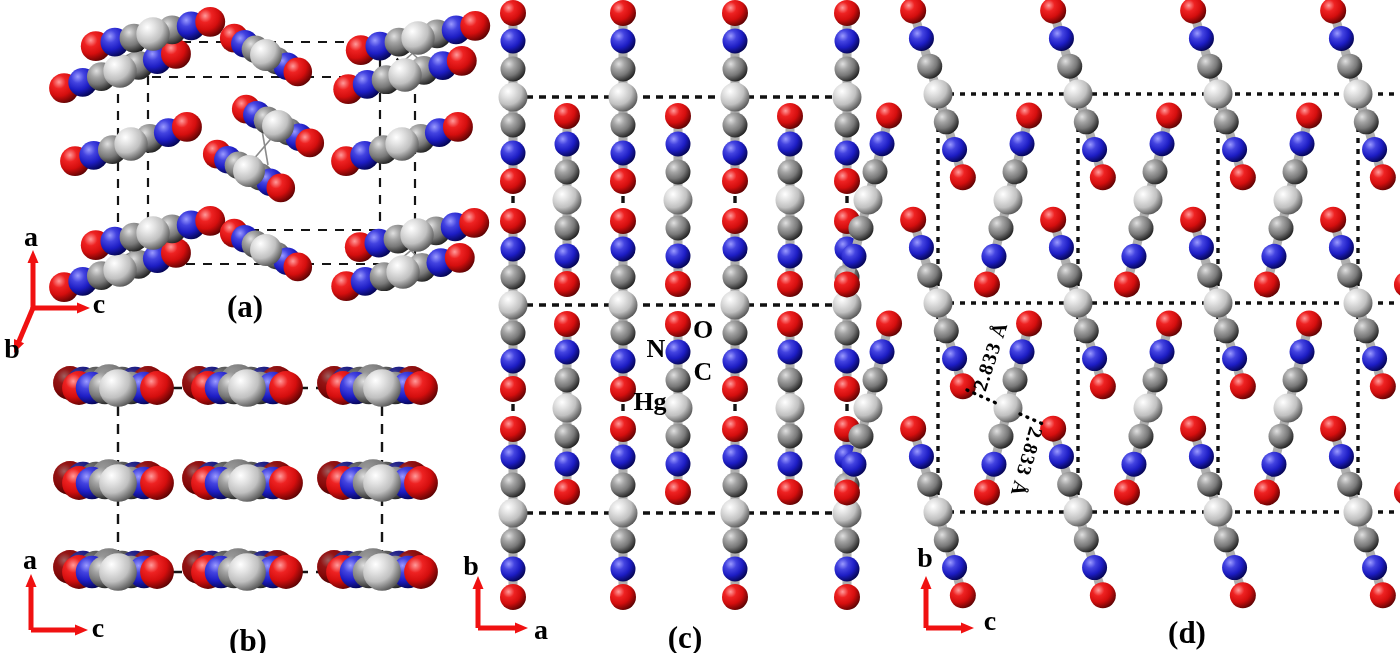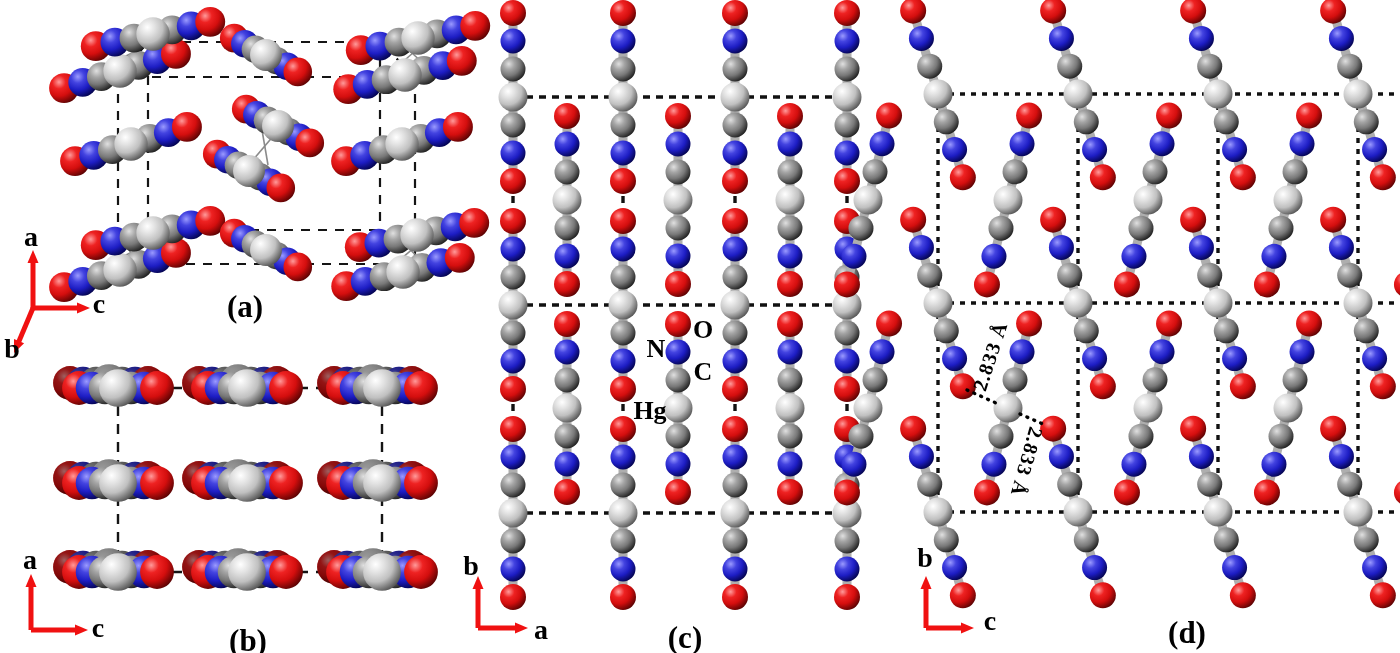--- a/index.html
+++ b/index.html
@@ -771,20 +771,20 @@
       <div class="lbl panel-label" style="left: 245px; top: 306px; transform: translate(-50%, -50%);">(a)</div>
       <div class="lbl axis-label" style="left: 30px; top: 560px; transform: translate(-50%, -50%);">a</div>
       <div class="lbl axis-label" style="left: 98px; top: 628px; transform: translate(-50%, -50%);">c</div>
       <div class="lbl panel-label" style="left: 248px; top: 640px; transform: translate(-50%, -50%);">(b)</div>
       <div class="lbl axis-label" style="left: 471px; top: 566px; transform: translate(-50%, -50%);">b</div>
       <div class="lbl axis-label" style="left: 541px; top: 630px; transform: translate(-50%, -50%);">a</div>
       <div class="lbl panel-label" style="left: 685px; top: 637px; transform: translate(-50%, -50%);">(c)</div>
       <div class="lbl atom-tag" style="left: 703px; top: 330px; transform: translate(-50%, -50%);">O</div>
       <div class="lbl atom-tag" style="left: 656px; top: 349px; transform: translate(-50%, -50%);">N</div>
       <div class="lbl atom-tag" style="left: 703px; top: 372px; transform: translate(-50%, -50%);">C</div>
-      <div class="lbl atom-tag" style="left: 650px; top: 411px; transform: translate(-50%, -50%);">Hg</div>
+      <div class="lbl atom-tag" style="left: 650px; top: 402px; transform: translate(-50%, -50%);">Hg</div>
       <div class="lbl axis-label" style="left: 925px; top: 558px; transform: translate(-50%, -50%);">b</div>
       <div class="lbl axis-label" style="left: 990px; top: 621px; transform: translate(-50%, -50%);">c</div>
       <div class="lbl panel-label" style="left: 1187px; top: 632px; transform: translate(-50%, -50%);">(d)</div>
       <div class="lbl dist-label" style="left: 990px; top: 356px; transform: translate(-50%, -50%) rotate(-72deg);">2.833 Å</div>
       <div class="lbl dist-label" style="left: 1027px; top: 462px; transform: translate(-50%, -50%) rotate(106deg);">2.833 Å</div>
     </div>
 </div>
 
 </body></html>

